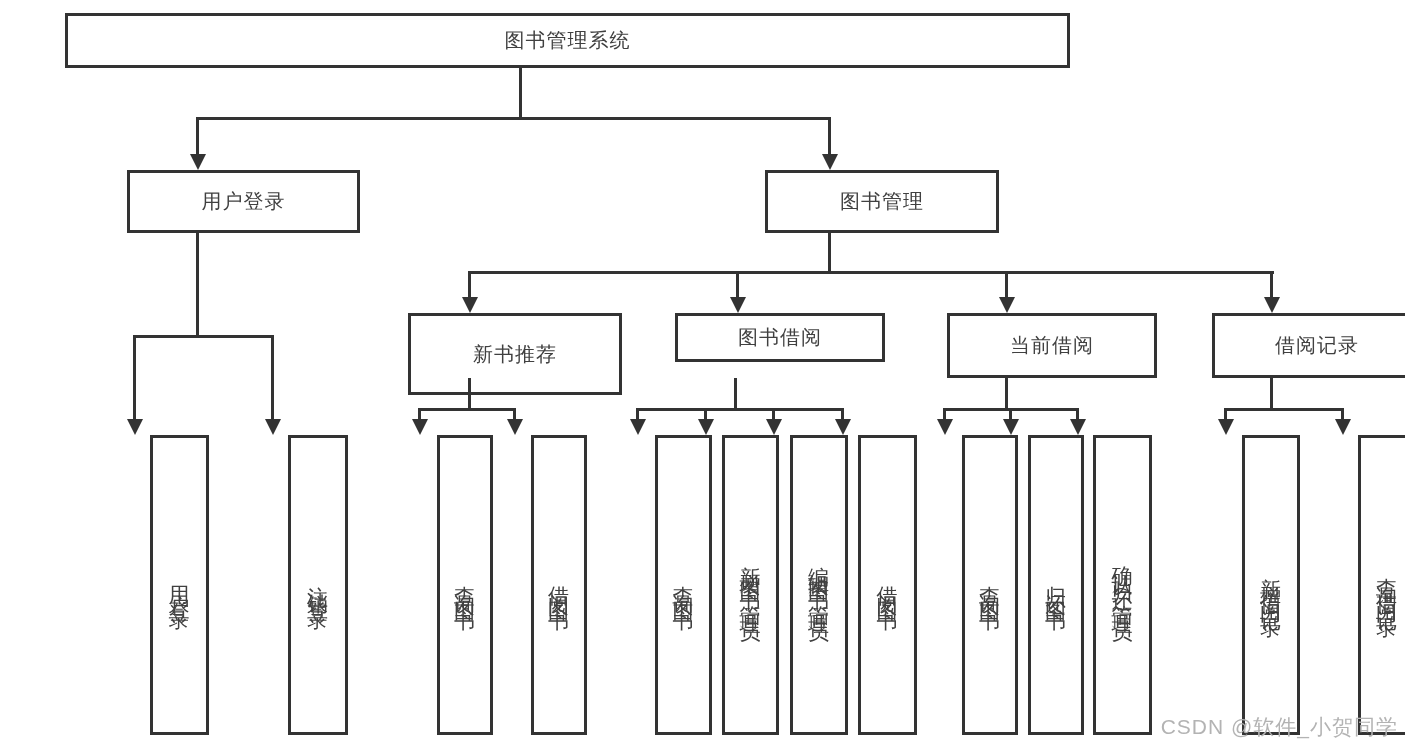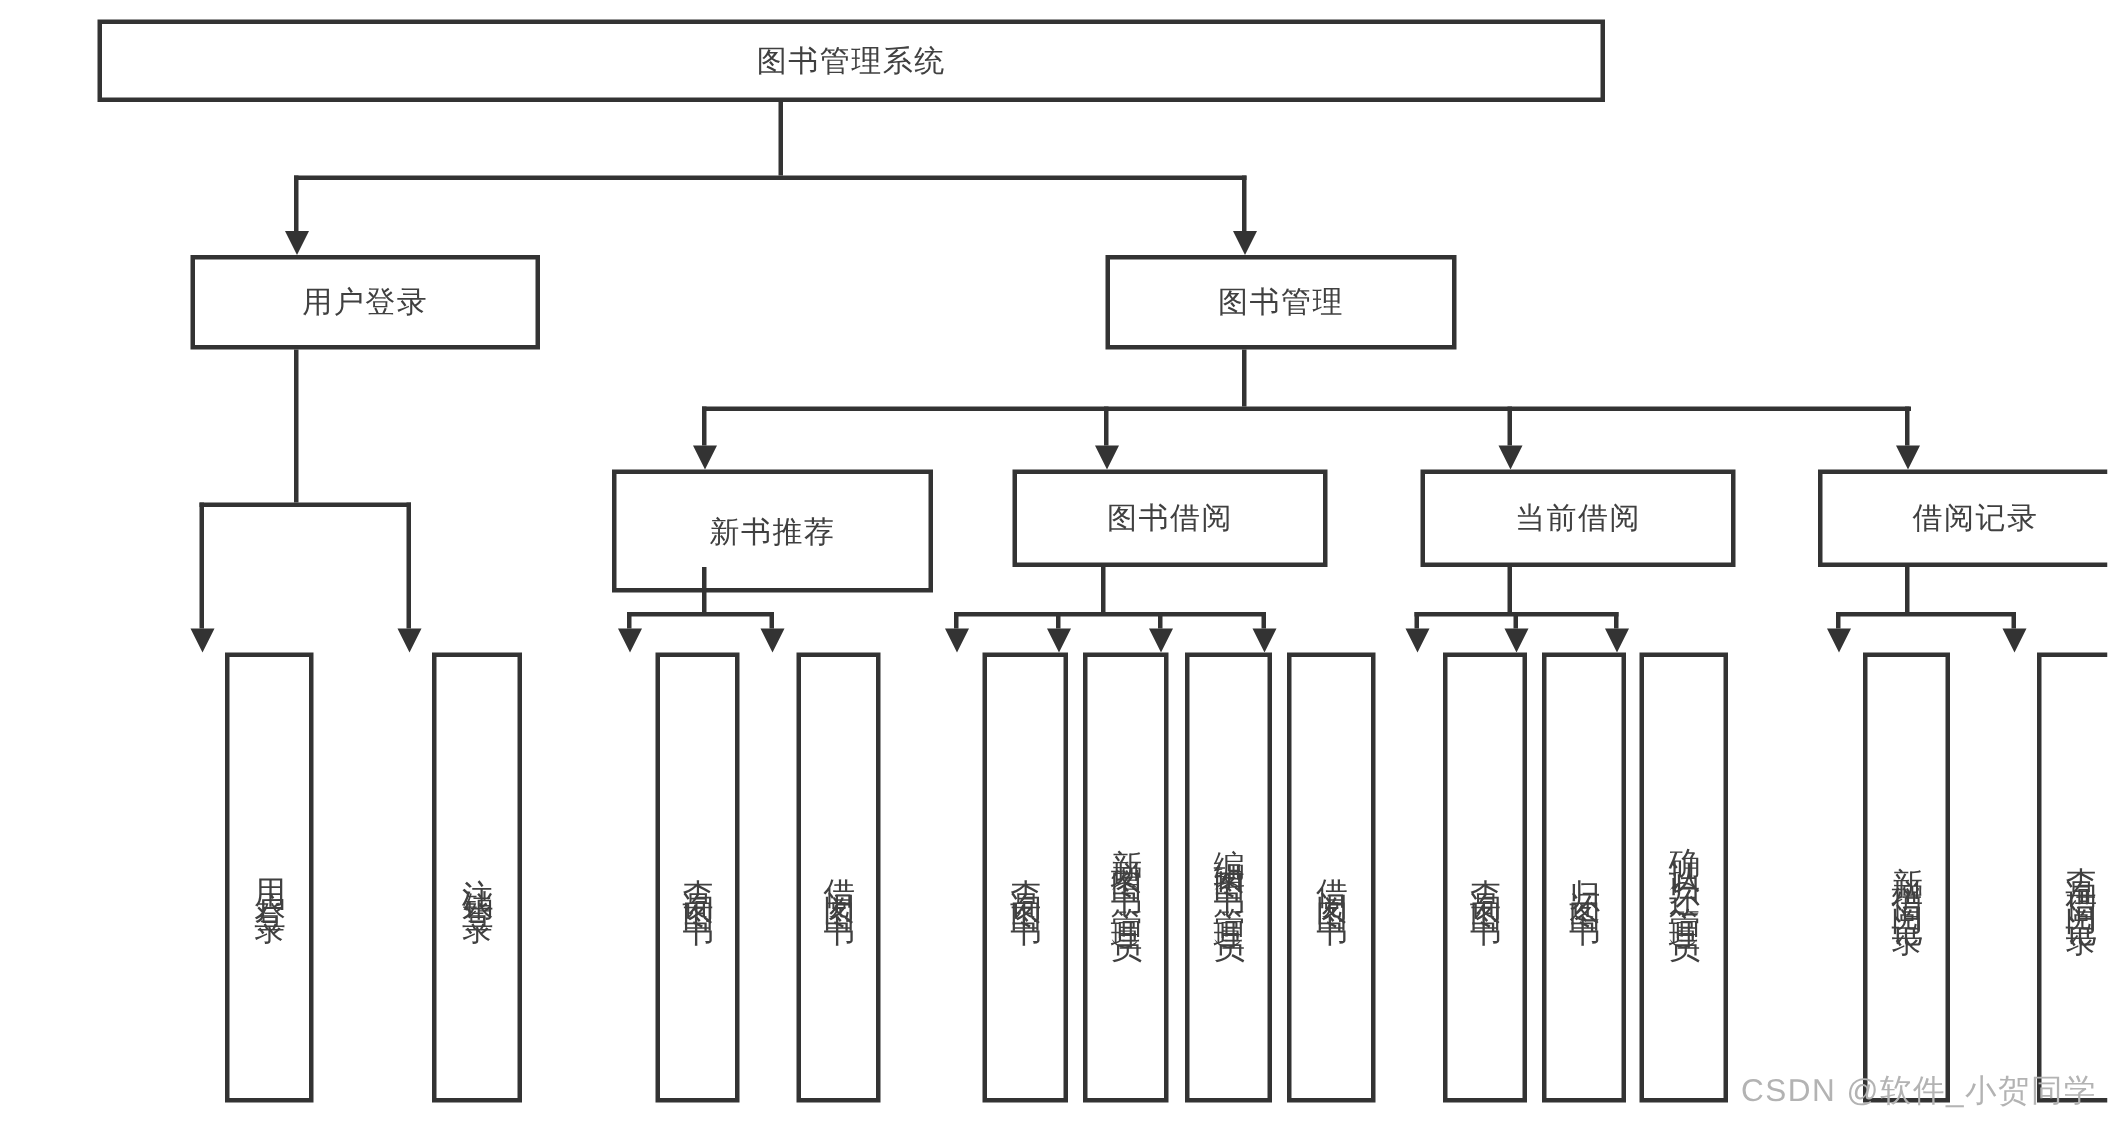--- a/index.html
+++ b/index.html
@@ -29,21 +29,21 @@
   <div class="vline" style="left:519px;top:68px;height:49px;"></div>
   <div class="hline" style="left:196px;top:117px;width:635px;"></div>
   <div class="vline" style="left:196px;top:117px;height:38px;"></div>
   <div class="arw" style="left:190px;top:154px;"></div>
   <div class="vline" style="left:828px;top:117px;height:38px;"></div>
   <div class="arw" style="left:822px;top:154px;"></div>
 
   <div class="box" style="left:82px;top:170px;width:233px;height:63px;">
     <span class="hlabel">用户登录</span>
   </div>
-  <div class="box" style="left:692px;top:170px;width:234px;height:63px;">
+  <div class="box" style="left:720px;top:170px;width:234px;height:63px;">
     <span class="hlabel">图书管理</span>
   </div>
 
   <div class="vline" style="left:196px;top:233px;height:102px;"></div>
   <div class="hline" style="left:133px;top:335px;width:141px;"></div>
   <div class="vline" style="left:133px;top:335px;height:84px;"></div>
   <div class="arw" style="left:127px;top:419px;"></div>
   <div class="vline" style="left:271px;top:335px;height:84px;"></div>
   <div class="arw" style="left:265px;top:419px;"></div>
 
@@ -54,21 +54,21 @@
   <div class="vline" style="left:736px;top:271px;height:26px;"></div>
   <div class="arw" style="left:730px;top:297px;"></div>
   <div class="vline" style="left:1005px;top:271px;height:26px;"></div>
   <div class="arw" style="left:999px;top:297px;"></div>
   <div class="vline" style="left:1270px;top:271px;height:26px;"></div>
   <div class="arw" style="left:1264px;top:297px;"></div>
 
   <div class="box" style="left:363px;top:313px;width:214px;height:82px;">
     <span class="hlabel">新书推荐</span>
   </div>
-  <div class="box" style="left:630px;top:313px;width:210px;height:65px;">
+  <div class="box" style="left:630px;top:313px;width:210px;height:49px;">
     <span class="hlabel">图书借阅</span>
   </div>
   <div class="box" style="left:902px;top:313px;width:210px;height:65px;text-align:right;">
     <span class="hlabel">当前借阅</span>
   </div>
   <div class="box" style="left:1167px;top:313px;width:210px;height:65px;">
     <span class="hlabel">借阅记录</span>
   </div>
 
   <div class="vline" style="left:468px;top:378px;height:30px;"></div>

